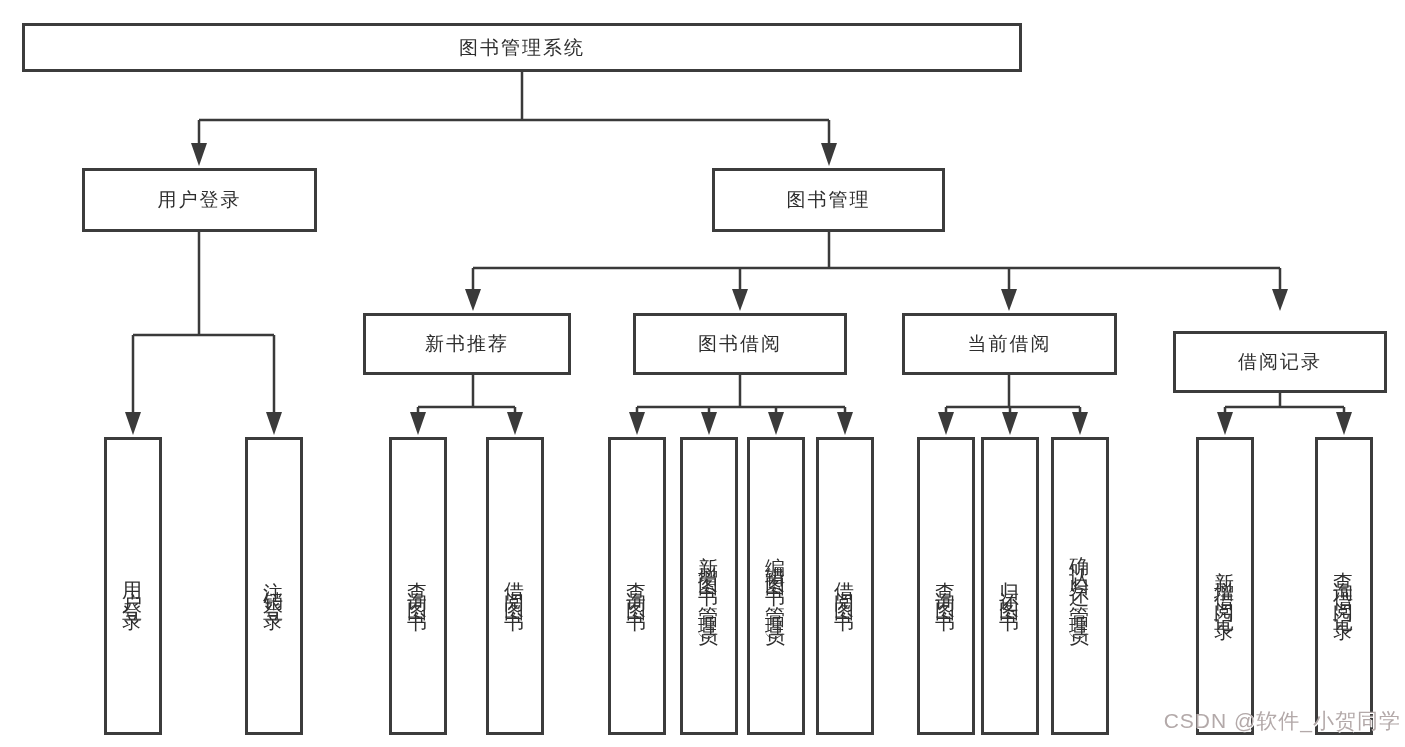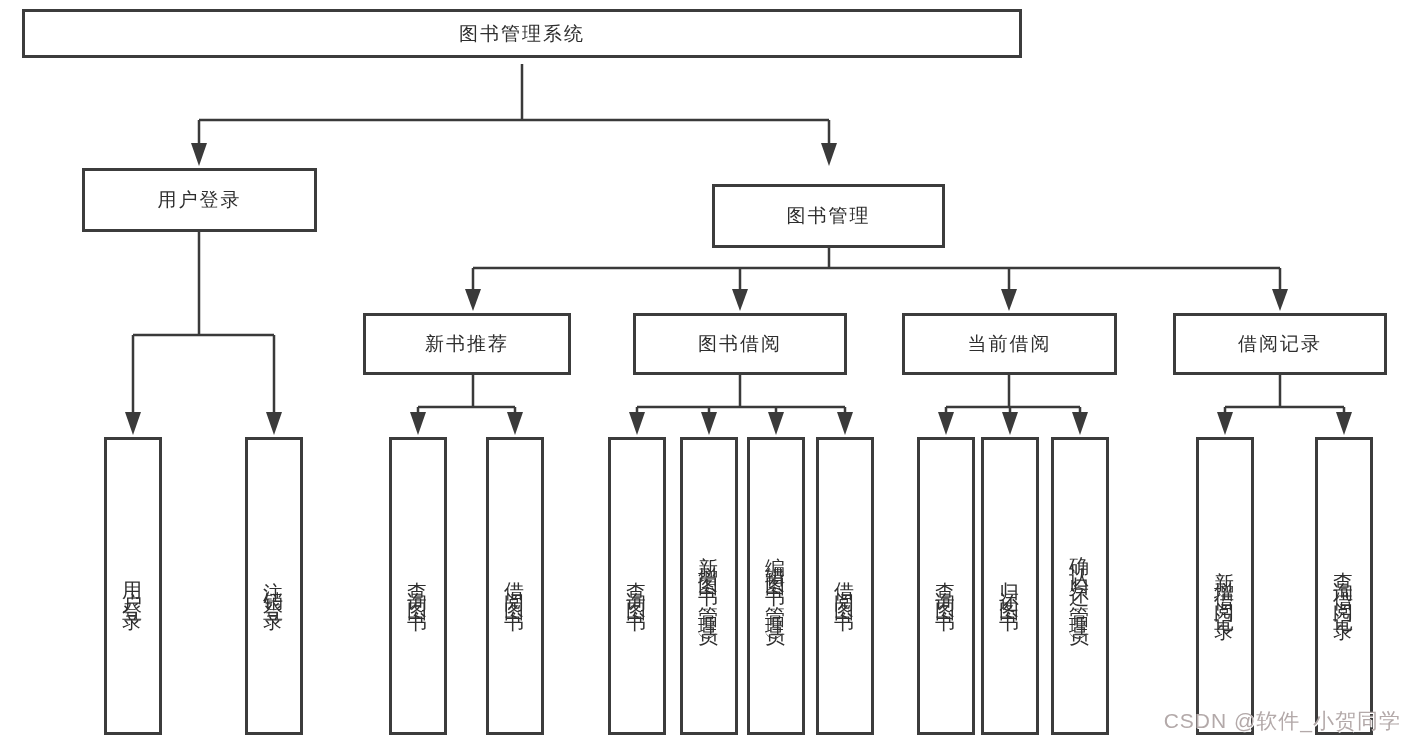--- a/index.html
+++ b/index.html
@@ -26,29 +26,29 @@
   }
   .hbox{font-size:19px;letter-spacing:2px;}
   .vbox span{
     writing-mode:vertical-rl;
     text-orientation:mixed;
     font-size:20px;
     letter-spacing:10px;
     white-space:nowrap;
   }
   
-  #n-root{left:22px;top:9px;width:1000px;height:49px;}
+  #n-root{left:22px;top:23px;width:1000px;height:49px;}
   
   #n-l2a{left:82px;top:168px;width:235px;height:64px;}
-  #n-l2b{left:712px;top:168px;width:233px;height:64px;margin-top:16px;}
+  #n-l2b{left:712px;top:168px;width:233px;height:64px;}
   
   #n-l3a{left:363px;top:313px;width:208px;height:62px;}
   #n-l3b{left:633px;top:313px;width:214px;height:62px;}
   #n-l3c{left:902px;top:313px;width:215px;height:62px;}
-  #n-l3d{left:1173px;top:313px;width:214px;height:62px;}
+  #n-l3d{left:1173px;top:331px;width:214px;height:62px;}
   
   .leaf{top:437px;width:58px;height:298px;}
   #n-f1{left:104px;} #n-f2{left:245px;}
   #n-f3{left:389px;} #n-f4{left:486px;}
   #n-f5{left:608px;} #n-f6{left:680px;} #n-f7{left:747px;} #n-f8{left:816px;}
   #n-f9{left:917px;} #n-f10{left:981px;} #n-f11{left:1051px;}
   #n-f12{left:1196px;} #n-f13{left:1315px;}
   #watermark{
     position:absolute;right:4px;bottom:12px;
     font-size:21px;letter-spacing:1px;

